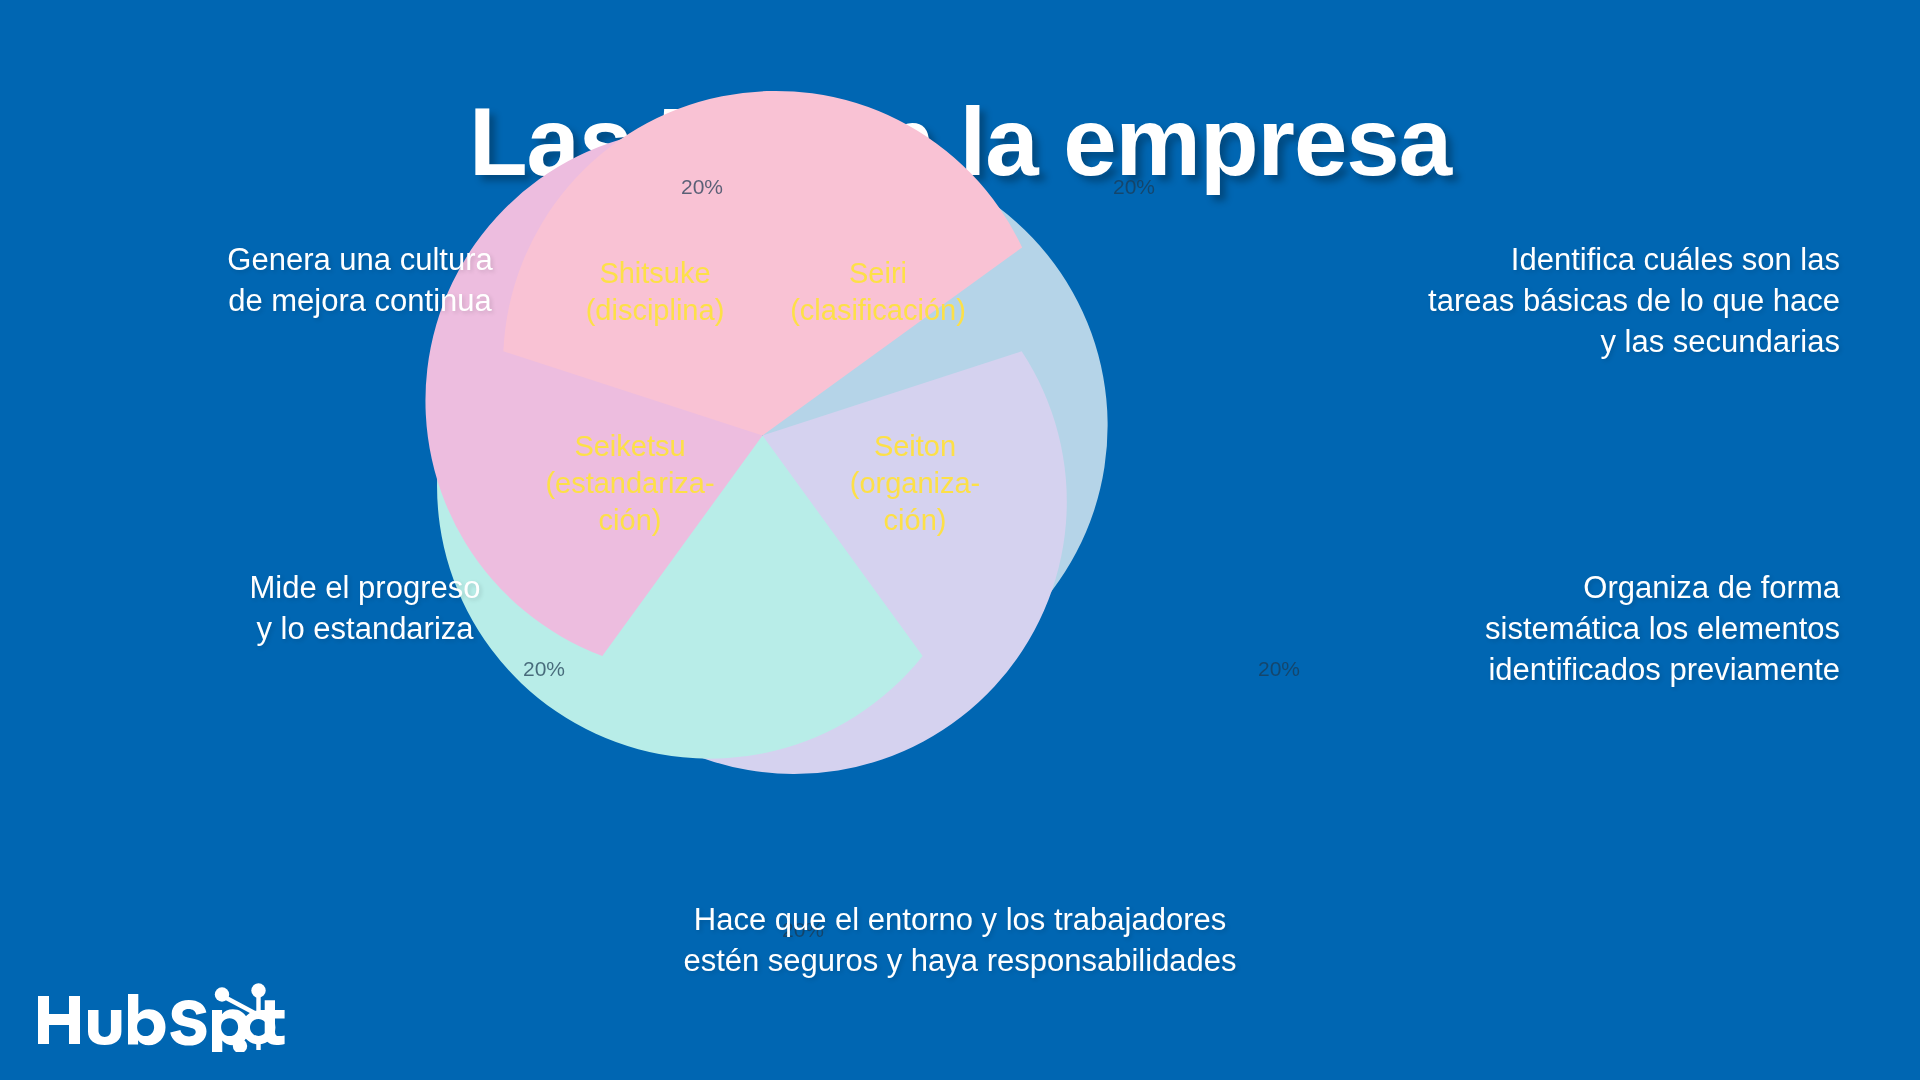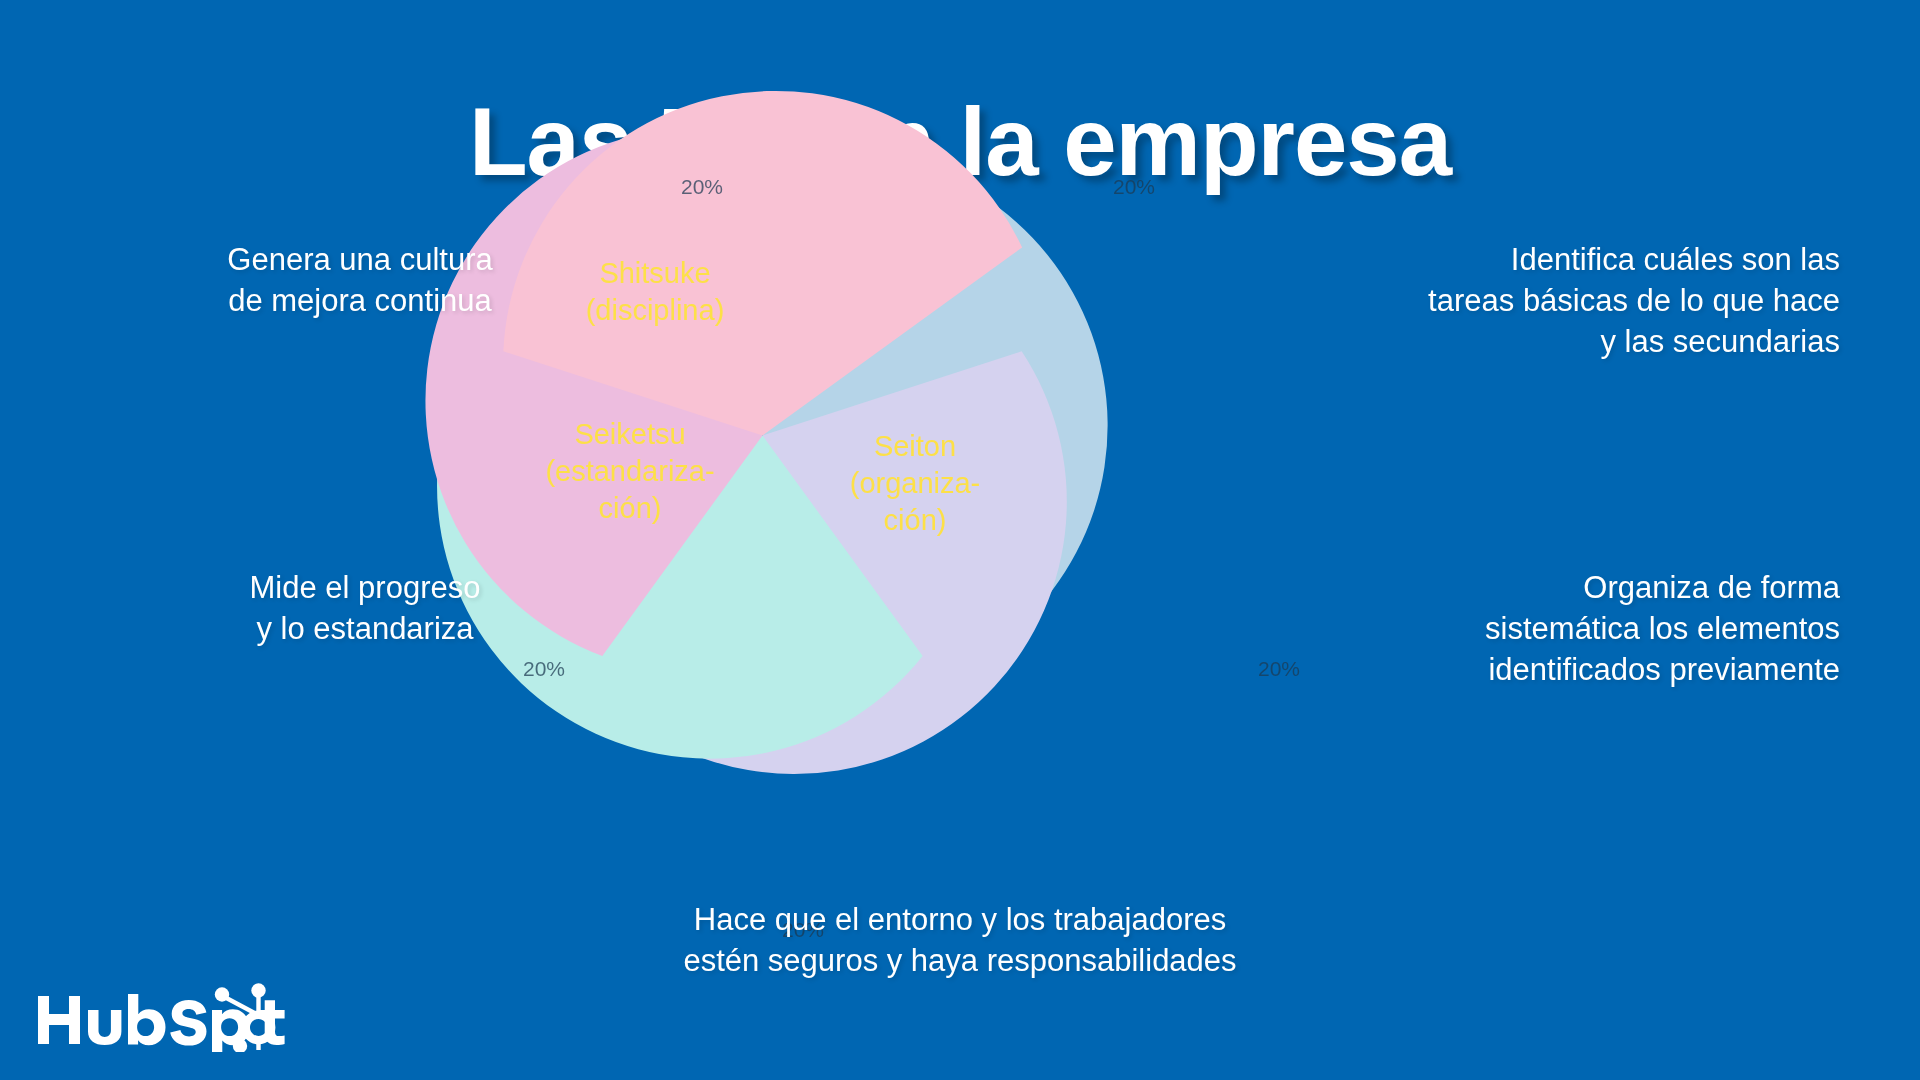--- a/index.html
+++ b/index.html
@@ -81,27 +81,29 @@
   <div class="pie-wrap">
     <svg class="pie-svg" viewBox="0 0 545 545">
 
       <path d="M272.5,272.5 L272.5,0 A272.5,272.5 0 0,1 531.651,461.3 Z" transform="rotate(0 272.5 272.5)" fill="#B5D4E8" style="transform-origin:272.5px 272.5px"></path>
       <path d="M272.5,272.5 L272.5,0 A272.5,272.5 0 0,1 531.651,461.3 Z" transform="rotate(72 272.5 272.5)" fill="#D5D2EF"></path>
       <path d="M272.5,272.5 L272.5,0 A272.5,272.5 0 0,1 531.651,461.3 Z" transform="rotate(144 272.5 272.5)" fill="#B8EDE8"></path>
       <path d="M272.5,272.5 L272.5,0 A272.5,272.5 0 0,1 531.651,461.3 Z" transform="rotate(216 272.5 272.5)" fill="#EDBDDF"></path>
       <path d="M272.5,272.5 L272.5,0 A272.5,272.5 0 0,1 531.651,461.3 Z" transform="rotate(288 272.5 272.5)" fill="#F9C2D4"></path>
     </svg>
 
+    <div class="slice-label" style="left:268px;top:92px;width:240px;">Seiri
+(clasificación)</div>
 
     <div class="slice-label" style="left:320px;top:265px;width:210px;">Seiton
 (organiza-
 ción)</div>
 
 
-    <div class="slice-label" style="left:10px;top:253px;width:260px;text-align:center;">Seiketsu
+    <div class="slice-label" style="left:10px;top:265px;width:260px;text-align:center;">Seiketsu
 (estandariza-
 ción)</div>
 
     <div class="slice-label" style="left:45px;top:92px;width:240px;">Shitsuke
 (disciplina)</div>
   </div>
 
   <div class="pct" style="left:1113px;top:175px;">20%</div>
   <div class="pct" style="left:1258px;top:657px;">20%</div>
   <div class="pct" style="left:782px;top:918px;">20%</div>

